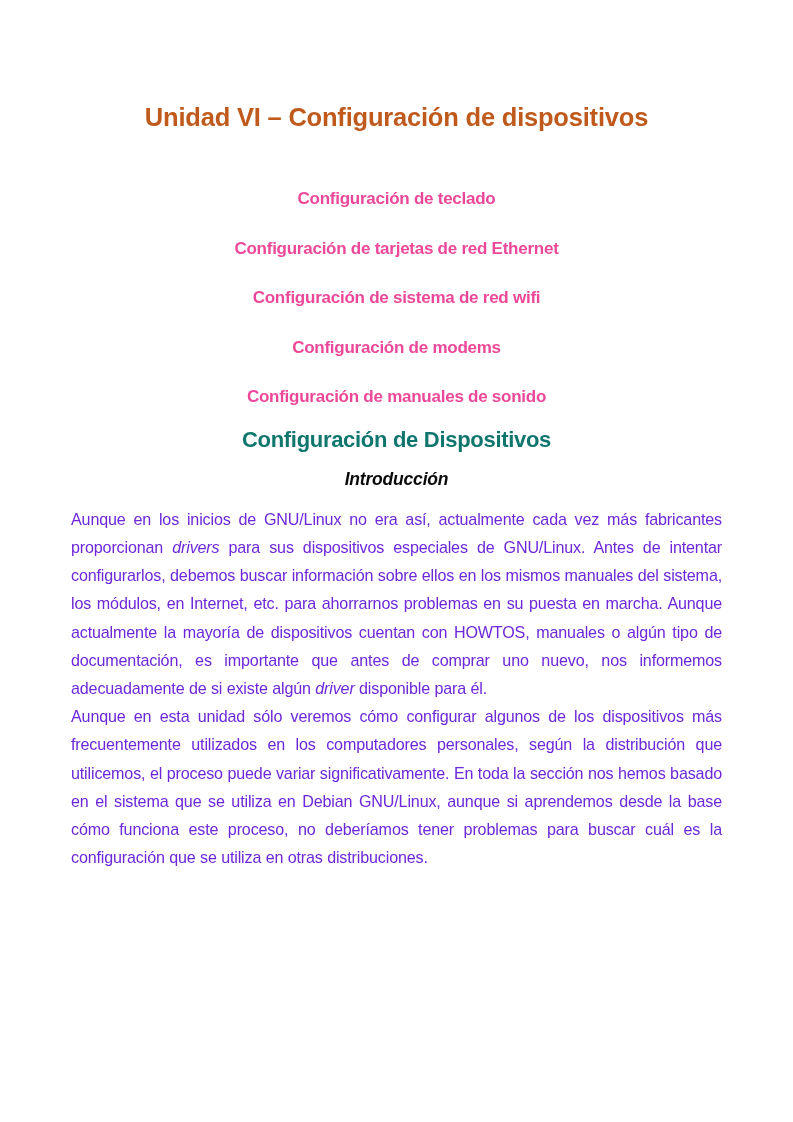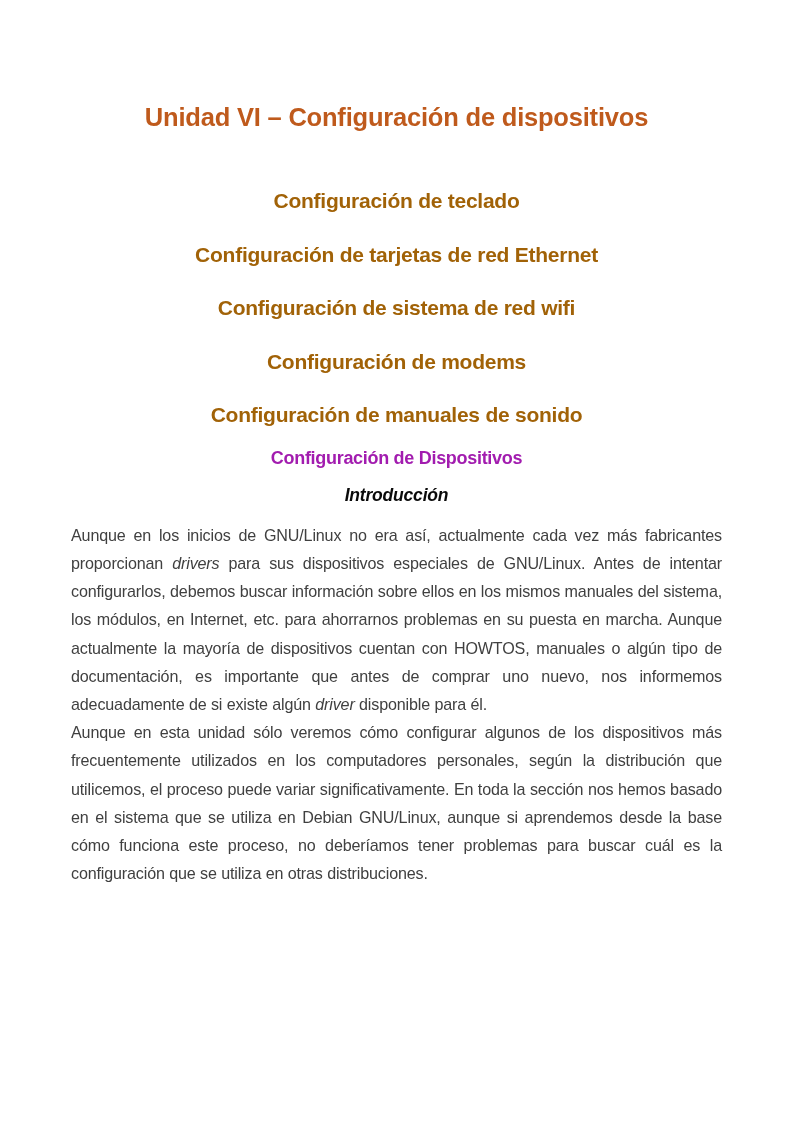--- a/index.html
+++ b/index.html
@@ -44,36 +44,36 @@
   
   .topic-list {
     margin: 0;
     padding: 0;
     list-style: none;
     padding-top: 58px;
   }
 
   .topic-item {
     text-align: center;
-    font-size: 21px;
+    font-size: 17px;
     font-weight: bold;
     letter-spacing: -0.25px;
     line-height: 1.0;
     margin: 0 0 32.5px 0;
-    color: #a16207;
+    color: #ec4899;
   }
 
   .topic-item:last-child {
     margin-bottom: 0;
   }
 
   
   .section-heading {
-    color: #a21caf;
-    font-size: 18px;
+    color: #0f766e;
+    font-size: 22px;
     font-weight: bold;
     text-align: center;
     letter-spacing: -0.3px;
     margin: 0;
     padding-top: 24px;
     line-height: 1.0;
   }
 
   
   .sub-heading {
@@ -89,21 +89,21 @@
   }
 
   
   .body-par {
     font-size: 16.1px;
     line-height: 28.2px;
     text-align: justify;
     text-justify: inter-word;
     margin: 0;
     letter-spacing: -0.15px;
-    color: #404040;
+    color: #6d28d9;
     word-spacing: 0.1px;
   }
 
   .body-par.first {
     padding-top: 16px;
   }
 
   .body-par em {
     font-style: italic;
   }

